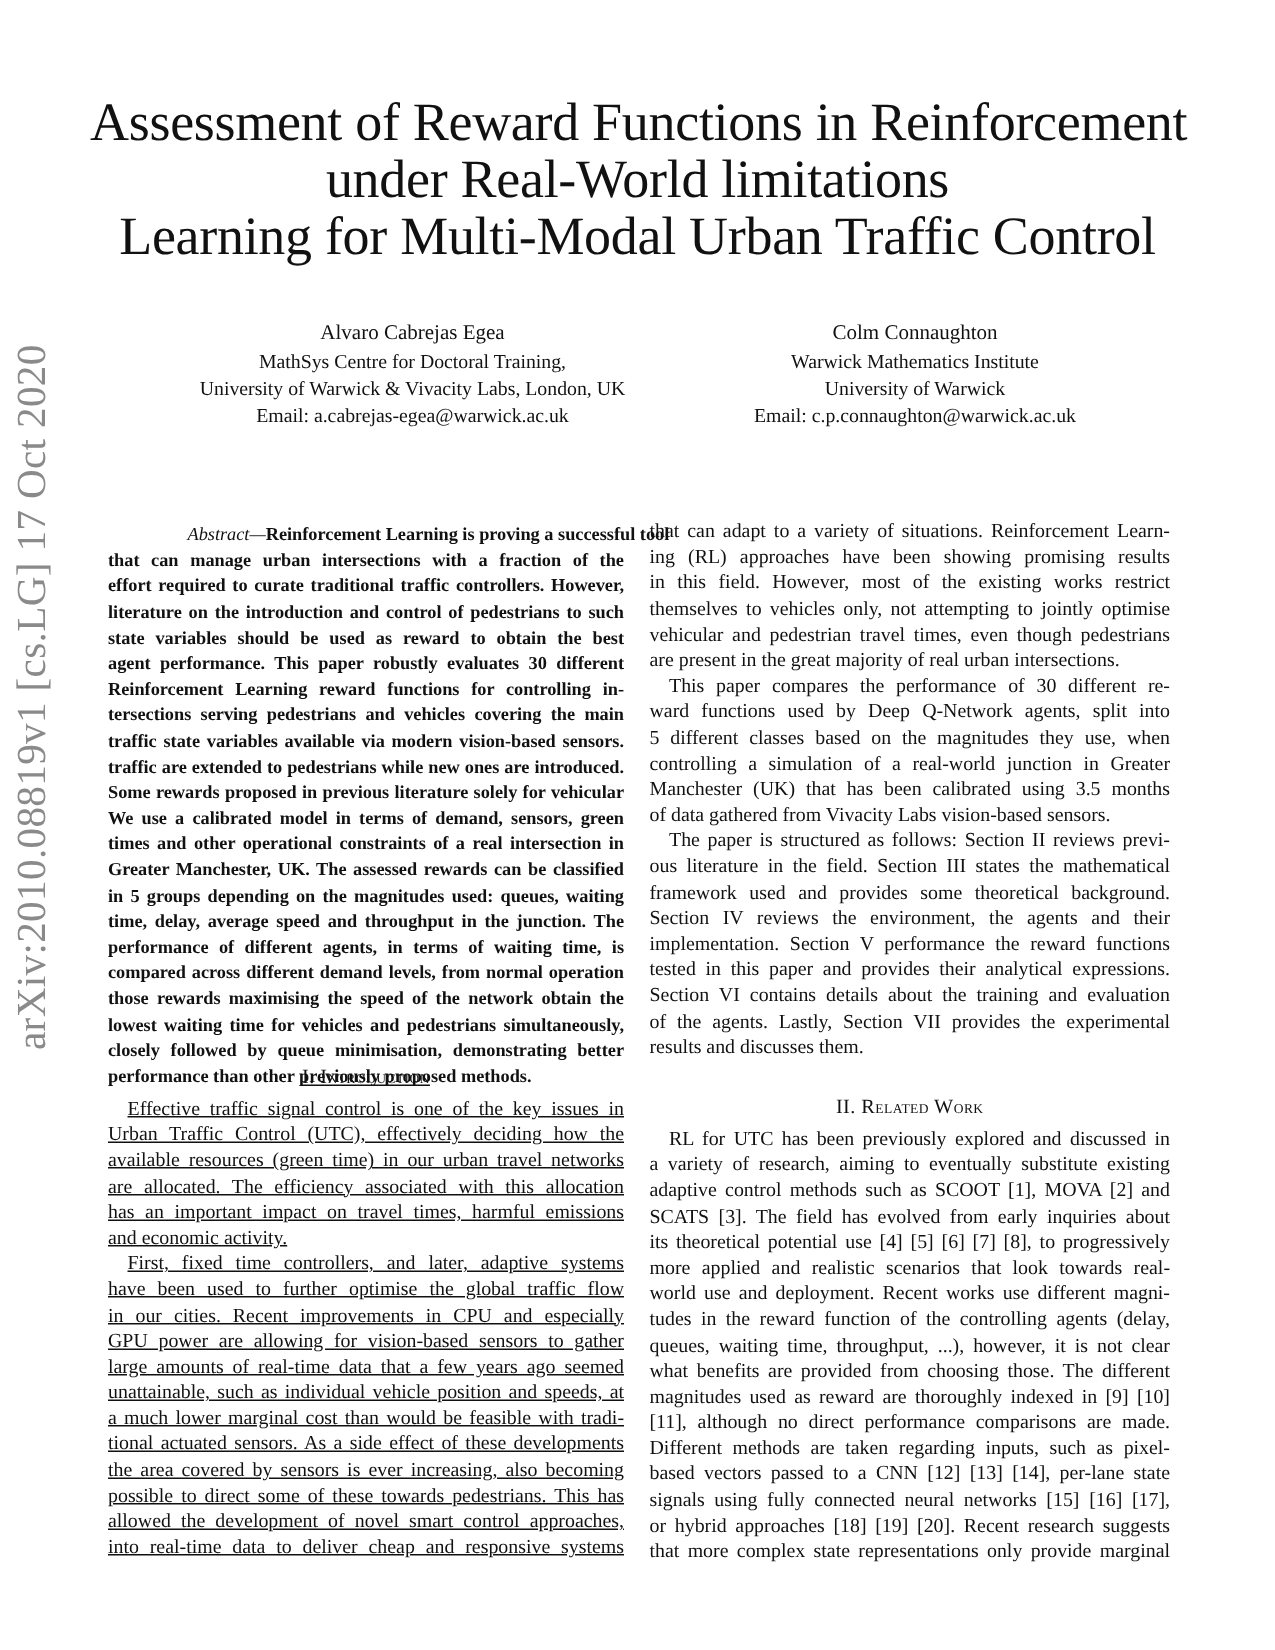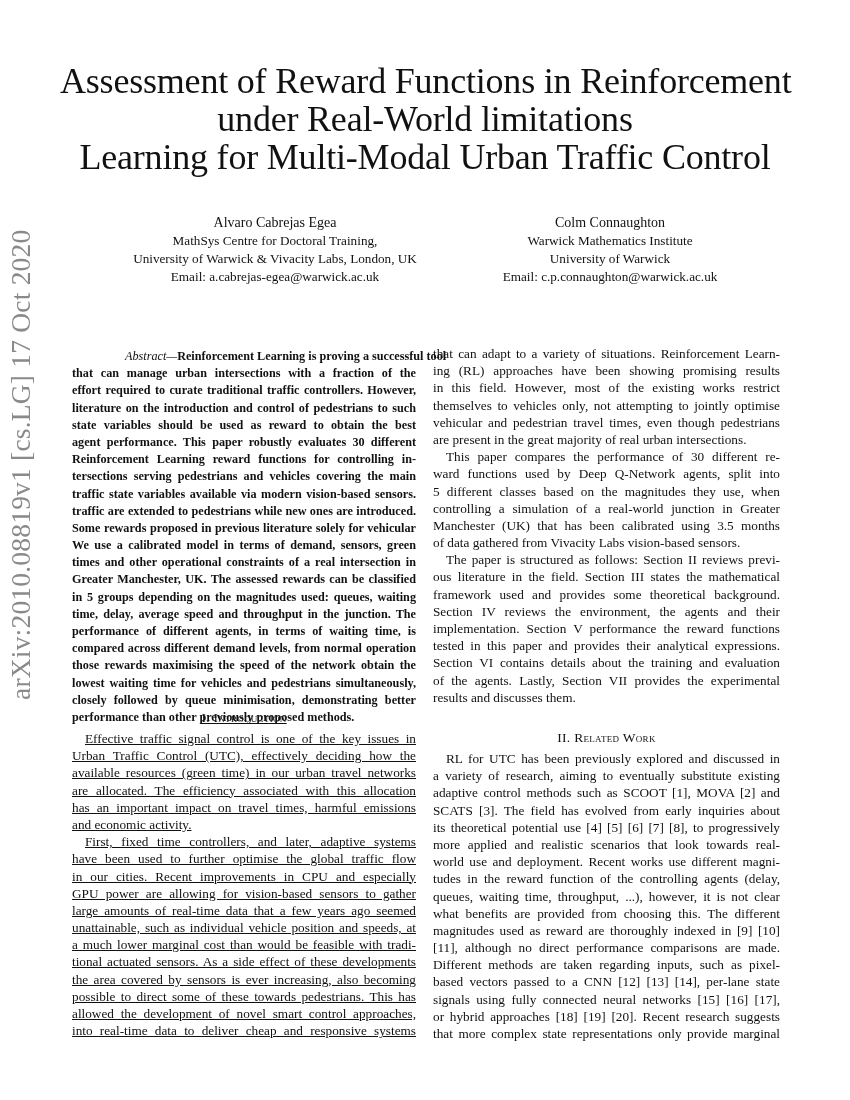--- a/index.html
+++ b/index.html
@@ -126,21 +126,21 @@
   <span class="heading">II. Related Work</span>
   <span class="line indent">RL for UTC has been previously explored and discussed in</span>
   <span class="line">a variety of research, aiming to eventually substitute existing</span>
   <span class="line">adaptive control methods such as SCOOT [1], MOVA [2] and</span>
   <span class="line">SCATS [3]. The field has evolved from early inquiries about</span>
   <span class="line">its theoretical potential use [4] [5] [6] [7] [8], to progressively</span>
   <span class="line">more applied and realistic scenarios that look towards real-</span>
   <span class="line">world use and deployment. Recent works use different magni-</span>
   <span class="line">tudes in the reward function of the controlling agents (delay,</span>
   <span class="line">queues, waiting time, throughput, ...), however, it is not clear</span>
-  <span class="line">what benefits are provided from choosing this. The different</span>
+  <span class="line">what benefits are provided from choosing those. The different</span>
   <span class="line">magnitudes used as reward are thoroughly indexed in [9] [10]</span>
   <span class="line">[11], although no direct performance comparisons are made.</span>
   <span class="line">Different methods are taken regarding inputs, such as pixel-</span>
   <span class="line">based vectors passed to a CNN [12] [13] [14], per-lane state</span>
   <span class="line">signals using fully connected neural networks [15] [16] [17],</span>
   <span class="line">or hybrid approaches [18] [19] [20]. Recent research suggests</span>
   <span class="line">that more complex state representations only provide marginal</span>
 </div>
 
 </body></html>

